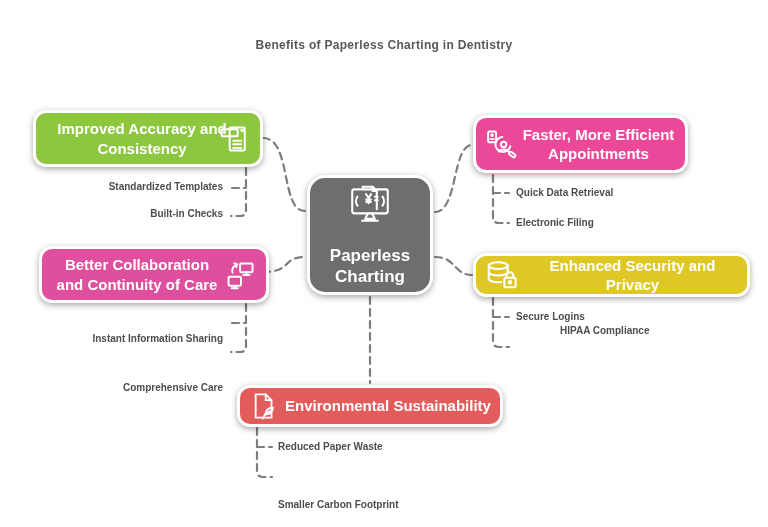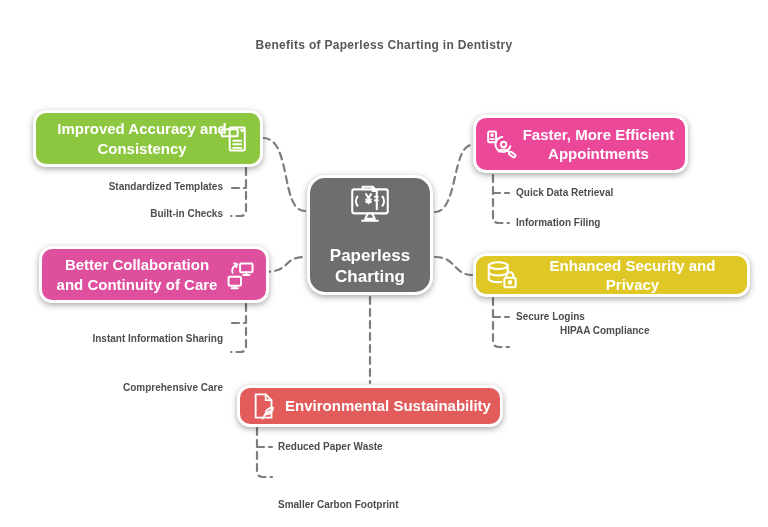--- a/index.html
+++ b/index.html
@@ -113,21 +113,21 @@
         <path d="M15.5 26.5c1.2-3.2 9.8-3.2 11 0"></path>
         <rect x="3.5" y="4" width="9" height="12" rx="1.5"></rect>
         <circle cx="8" cy="8" r="1" fill="#fff"></circle>
         <path d="M6 12.5h4"></path>
         <rect x="26.5" y="28" width="8" height="3.6" rx="1.8" transform="rotate(35 30.5 30)"></rect>
       </svg>
     </span>
     <div class="txt">Faster, More Efficient Appointments</div>
   </div>
   <div class="sub" style="left:516px; top:184px;">Quick Data Retrieval</div>
-  <div class="sub" style="left:516px; top:214px;">Information Filing</div>
+  <div class="sub" style="left:516px; top:214px;">Electronic Filing</div>
 
   <div class="node" id="box-security" style="background-color: rgb(223, 200, 38);">
     <span class="icon icon-left">
       <svg width="34" height="32" viewBox="0 0 36 34" fill="none" stroke="#fff" stroke-width="2.2" stroke-linecap="round" stroke-linejoin="round">
         <ellipse cx="14" cy="7" rx="10" ry="3.6"></ellipse>
         <path d="M4 7v7c0 2 4.5 3.6 10 3.6S24 16 24 14V7"></path>
         <path d="M4 14v7c0 2 4.5 3.6 10 3.6 1.1 0 2.2-.1 3.2-.2"></path>
         <path d="M22.8 20v-2.4a3.6 3.6 0 0 1 7.2 0V20"></path>
         <rect x="20.5" y="20" width="12" height="10" rx="1.8"></rect>
         <circle cx="26.5" cy="24.8" r="1.3" fill="#fff"></circle>

